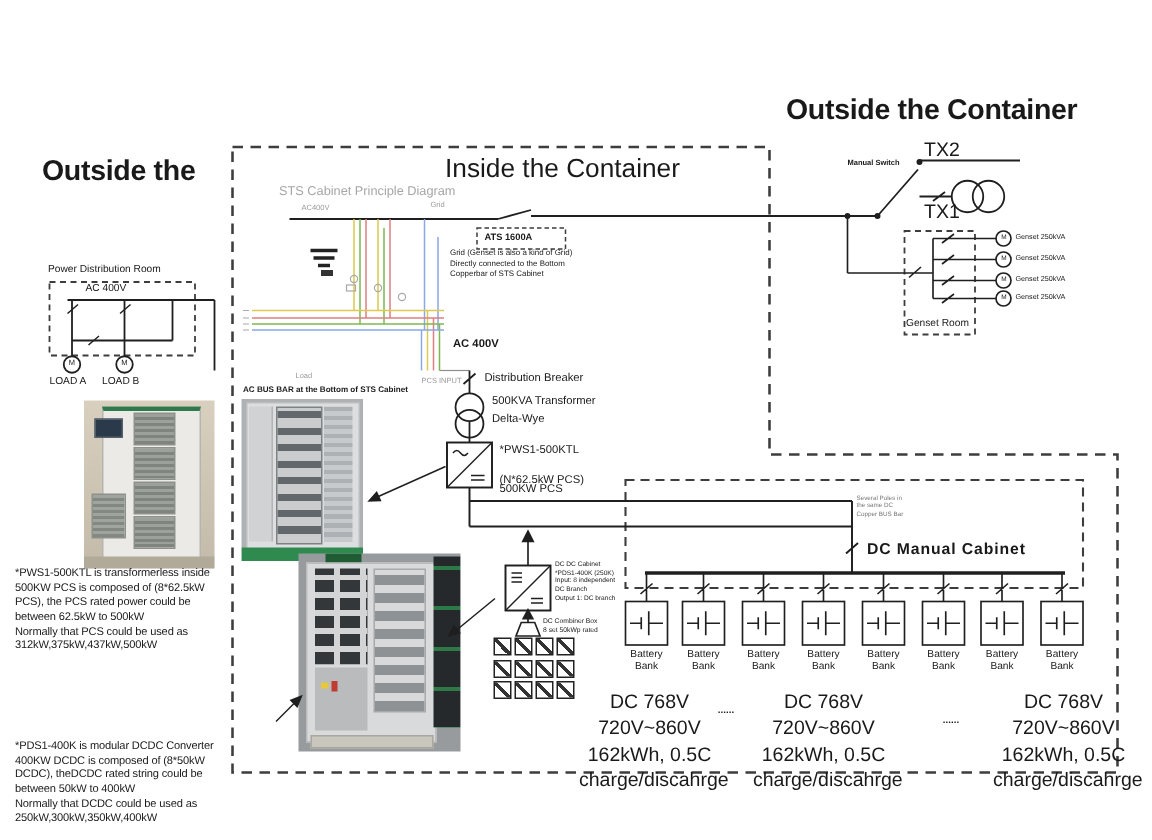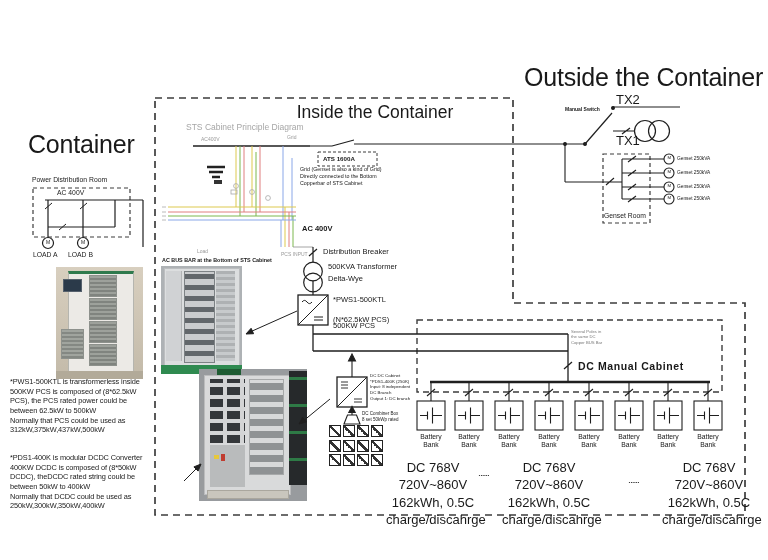--- a/index.html
+++ b/index.html
@@ -1,19 +1,19 @@
 <!DOCTYPE html>
 <html><head>
 <meta charset="utf-8">
 <style>
   html,body{margin:0;padding:0;background:#ffffff}
   #canvas{position:relative;width:768px;height:560px;background:#ffffff;overflow:hidden;
           font-family:"Liberation Sans",sans-serif;}
   .t{position:absolute;color:#191919;white-space:nowrap;line-height:1.15;font-family:"Liberation Sans",sans-serif}
-  .f20{font-size:25px;font-weight:400;letter-spacing:-0.2px}
+  .f20{font-size:19px;font-weight:700;letter-spacing:-0.2px}
   .f17{font-size:17.5px;font-weight:400}
   .f75{font-size:7.5px}
   .f72{font-size:13px}
   .f68{font-size:6.8px}
   .f60{font-size:6.2px;font-weight:700}
   .f53{font-size:5.3px;line-height:1.32}
   .f50g{font-size:5px;color:#9a9a9a}
   .f48{font-size:4.8px}
   .f43{font-size:4.4px;line-height:1.3}
   .grey{color:#a6a6a6}
@@ -234,21 +234,21 @@
       <div class="pvp"></div>
       <div class="pvp"></div>
   <div class="pvp"></div>
       <div class="pvp"></div>
       <div class="pvp"></div>
       <div class="pvp"></div>
 </div>
 
 <div class="t f17" style="left:270px;top:102px;width:210px;text-align:center">Inside the Container</div>
 <div class="t f20" style="left:524px;top:63px">Outside the Container</div>
-<div class="t f20" style="left:28px;top:130px">Container</div>
+<div class="t f20" style="left:28px;top:104px">Outside the</div>
 
 <div class="t f68" style="left:32px;top:176px">Power Distribution Room</div>
 <div class="t f68" style="left:57px;top:189px">AC 400V</div>
 <div class="t f68" style="left:33px;top:251px">LOAD A</div>
 <div class="t f68" style="left:68px;top:251px">LOAD B</div>
 <div class="t" style="left:42.5px;top:239.5px;width:11px;font-size:5px;text-align:center">M</div>
 <div class="t" style="left:77.5px;top:239.5px;width:11px;font-size:5px;text-align:center">M</div>
 
 <div class="t grey" style="left:186px;top:123px;font-size:8.5px">STS  Cabinet  Principle  Diagram</div>
 <div class="t f50g" style="left:201px;top:137px">AC400V</div>
@@ -359,21 +359,21 @@
 
 
 <div class="t block" style="left:10px;top:377px;font-size:7.4px;line-height:1.31;letter-spacing:-0.1px">
   <div>*PWS1-500KTL is transformerless inside</div>
   <div>500KW PCS is composed of (8*62.5kW</div>
   <div>PCS), the PCS rated power could be</div>
   <div>between 62.5kW to 500kW</div>
   <div>Normally that PCS could be used as</div>
   <div>312kW,375kW,437kW,500kW</div>
 </div>
-<div class="t block" style="left:10px;top:453px;font-size:7.4px;line-height:1.31;letter-spacing:-0.1px">
+<div class="t block" style="left:10px;top:492px;font-size:7.4px;line-height:1.31;letter-spacing:-0.1px">
   <div>*PDS1-400K is modular DCDC Converter</div>
   <div>400KW DCDC is composed of (8*50kW</div>
   <div>DCDC), theDCDC rated string could be</div>
   <div>between 50kW to 400kW</div>
   <div>Normally that DCDC could be used as</div>
   <div>250kW,300kW,350kW,400kW</div>
 </div>
 
 </div>
 

